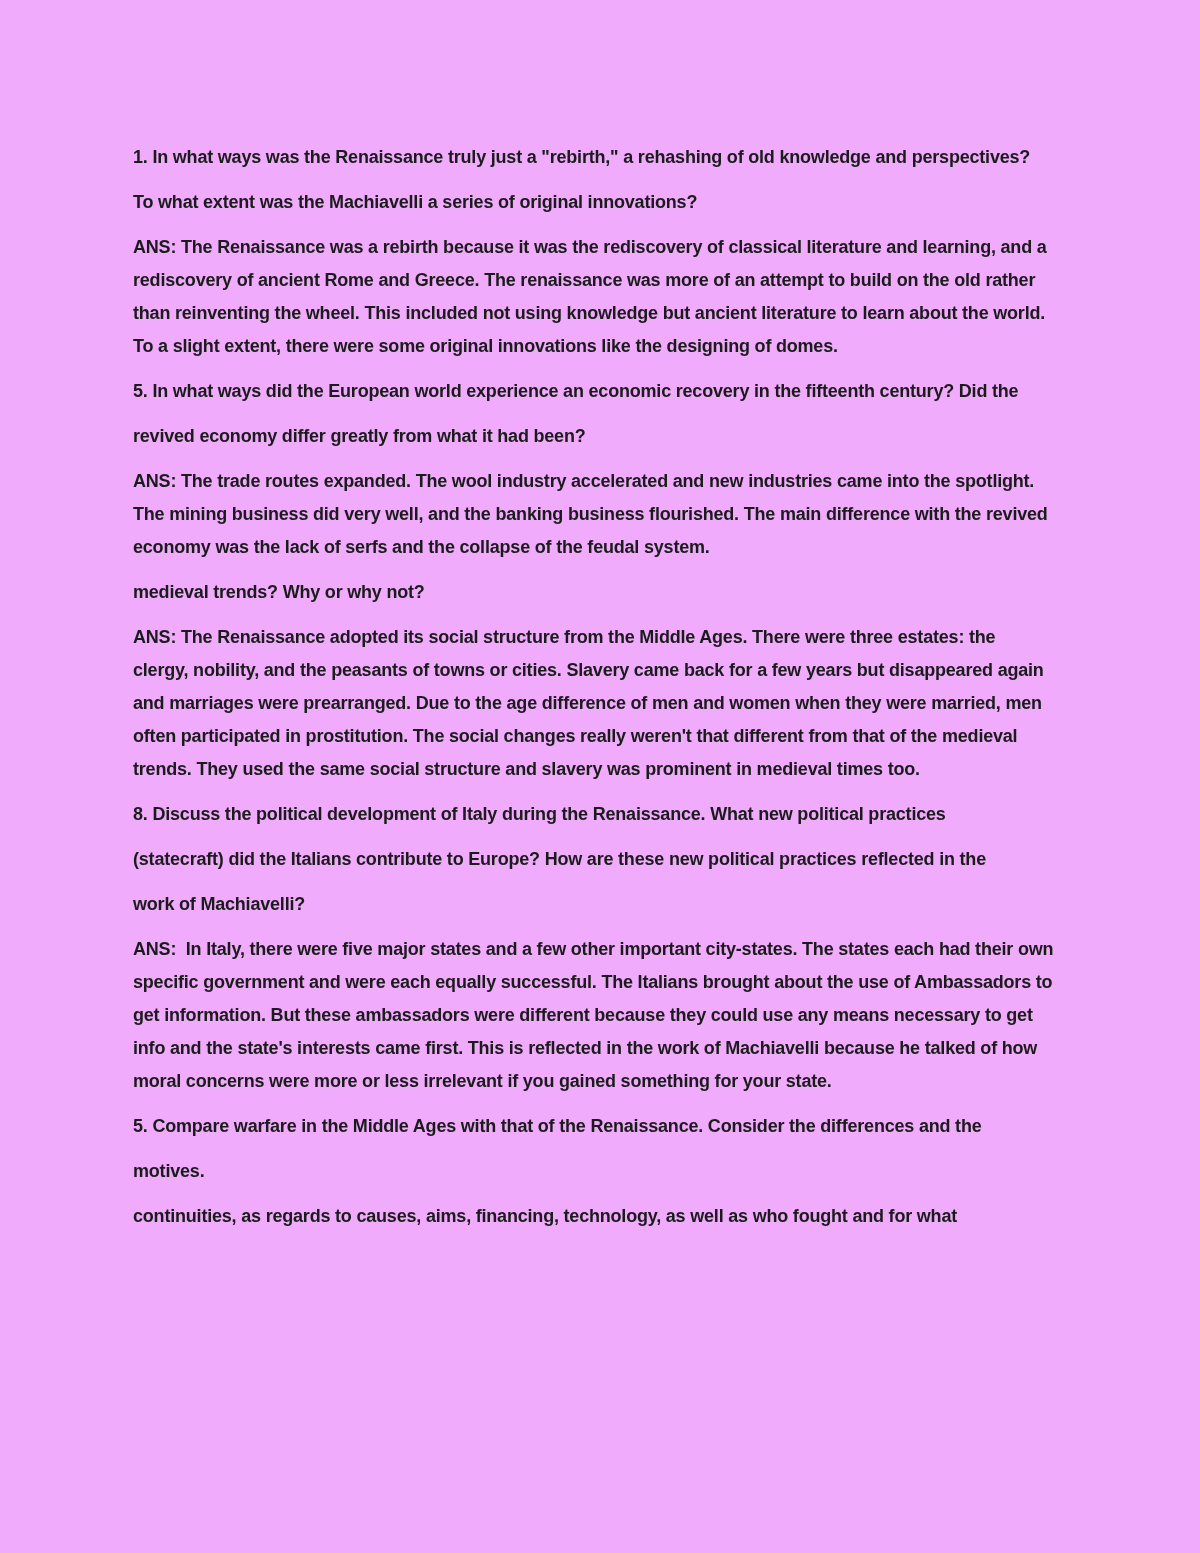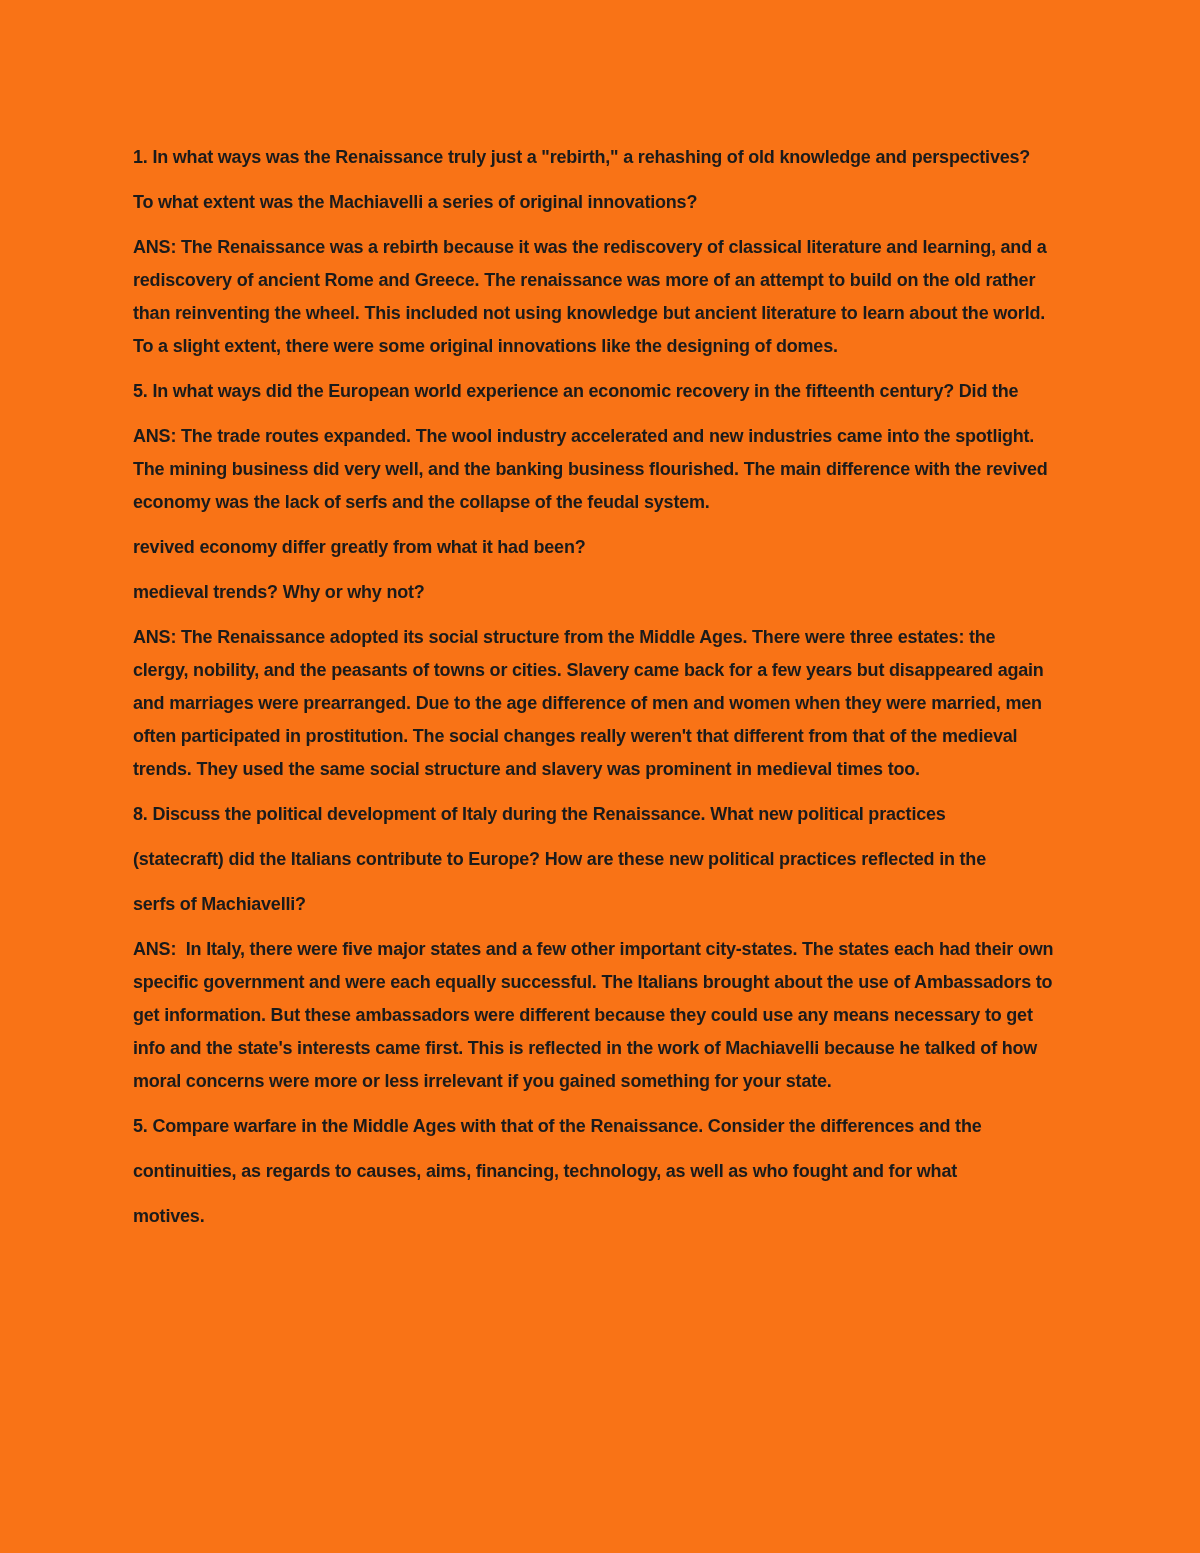--- a/index.html
+++ b/index.html
@@ -10,21 +10,21 @@
   body {
     width: 1200px;
     height: 1553px;
     position: relative;
     font-family: "Liberation Sans", sans-serif;
     overflow: hidden;
   }
   .page {
     position: absolute;
     inset: 0;
-    background: #f97316;
+    background: #f0abfc;
   }
   .page-content {
     position: absolute;
     left: 133px;
     top: 141px;
     width: 921px;
   }
   .para {
     margin: 0 0 12px 0;
     font-size: 18px;
@@ -37,25 +37,25 @@
 </style>
 </head>
 <body>
 
 <div class="page">
   <div class="page-content">
     <p class="para">1. In what ways was the Renaissance truly just a "rebirth," a rehashing of old knowledge and perspectives?</p>
     <p class="para">To what extent was the Machiavelli a series of original innovations?</p>
     <p class="para">ANS: The Renaissance was a rebirth because it was the rediscovery of classical literature and learning, and a rediscovery of ancient Rome and Greece. The renaissance was more of an attempt to build on the old rather than reinventing the wheel. This included not using knowledge but ancient literature to learn about the world. To a slight extent, there were some original innovations like the designing of domes.</p>
     <p class="para">5. In what ways did the European world experience an economic recovery in the fifteenth century? Did the</p>
+    <p class="para">revived economy differ greatly from what it had been?</p>
     <p class="para">ANS: The trade routes expanded. The wool industry accelerated and new industries came into the spotlight. The mining business did very well, and the banking business flourished. The main difference with the revived economy was the lack of serfs and the collapse of the feudal system.</p>
-    <p class="para">revived economy differ greatly from what it had been?</p>
     <p class="para">medieval trends? Why or why not?</p>
     <p class="para">ANS: The Renaissance adopted its social structure from the Middle Ages. There were three estates: the clergy, nobility, and the peasants of towns or cities. Slavery came back for a few years but disappeared again and marriages were prearranged. Due to the age difference of men and women when they were married, men often participated in prostitution. The social changes really weren't that different from that of the medieval trends. They used the same social structure and slavery was prominent in medieval times too.</p>
     <p class="para">8. Discuss the political development of Italy during the Renaissance. What new political practices</p>
     <p class="para">(statecraft) did the Italians contribute to Europe? How are these new political practices reflected in the</p>
-    <p class="para">serfs of Machiavelli?</p>
+    <p class="para">work of Machiavelli?</p>
     <p class="para">ANS:  In Italy, there were five major states and a few other important city-states. The states each had their own specific government and were each equally successful. The Italians brought about the use of Ambassadors to get information. But these ambassadors were different because they could use any means necessary to get info and the state's interests came first. This is reflected in the work of Machiavelli because he talked of how moral concerns were more or less irrelevant if you gained something for your state.</p>
     <p class="para">5. Compare warfare in the Middle Ages with that of the Renaissance. Consider the differences and the</p>
+    <p class="para">motives.</p>
     <p class="para">continuities, as regards to causes, aims, financing, technology, as well as who fought and for what</p>
-    <p class="para">motives.</p>
   </div>
 </div>
 
 </body></html>

